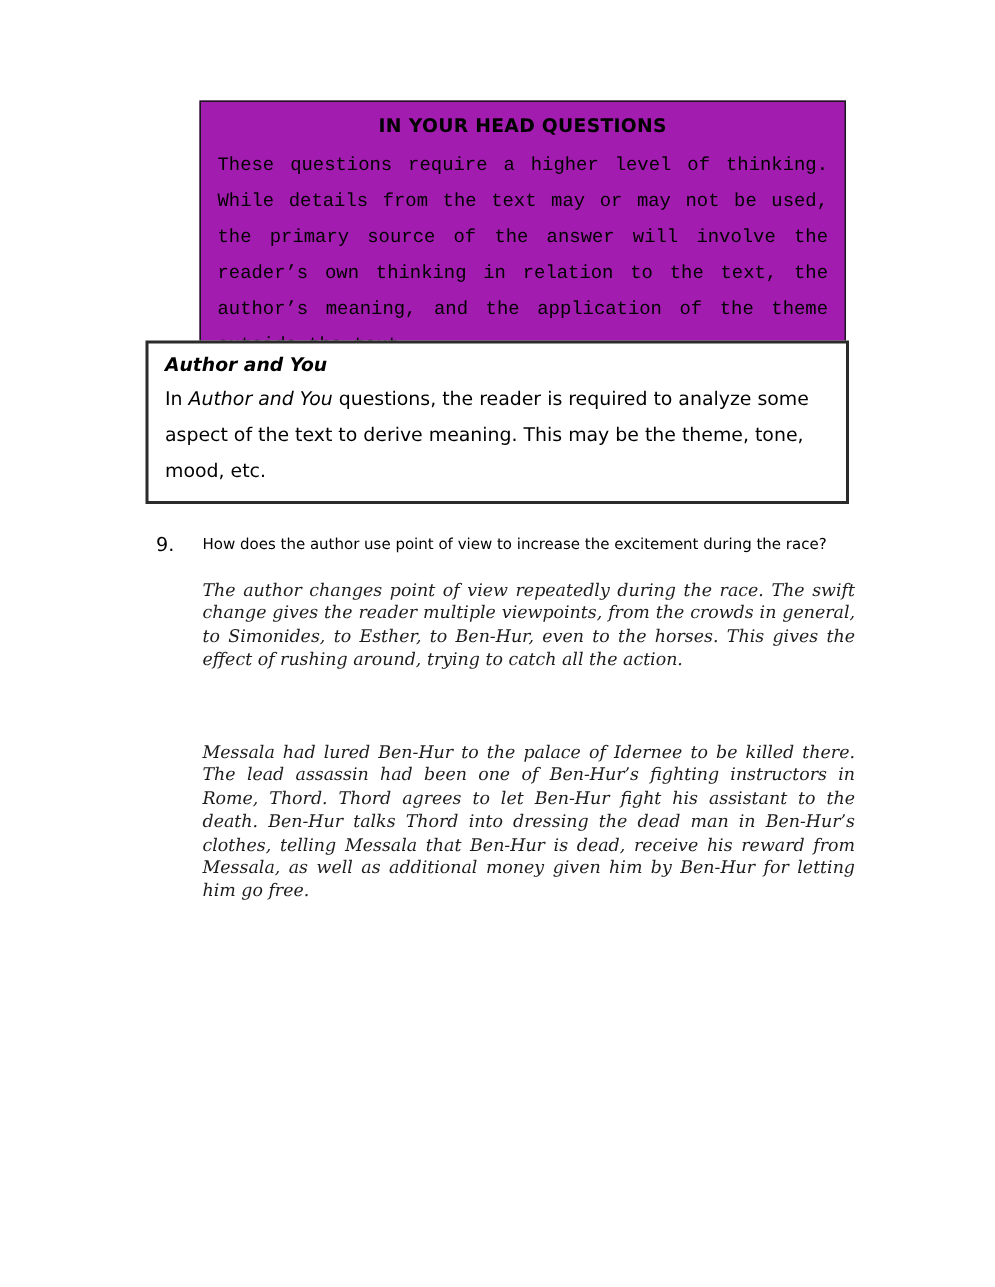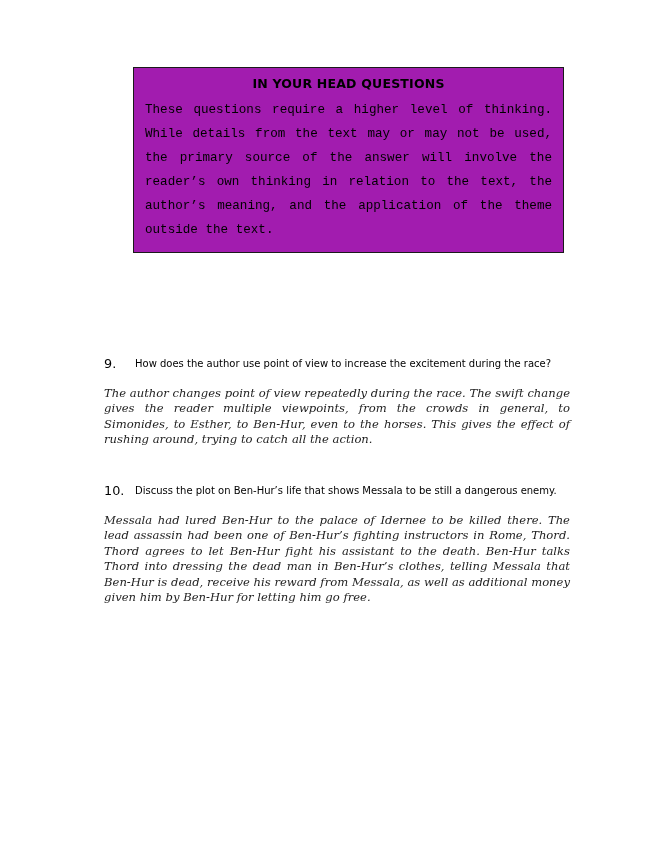--- a/index.html
+++ b/index.html
@@ -105,50 +105,53 @@
     font-size: 10px;
     line-height: 19px;
     text-align: justify;
     text-justify: inter-word;
   }
   .qtext.no-just {
     text-align: left;
   }
 
   .answer {
+    margin-left: 31px;
     margin-top: 13px;
     font-family: "DejaVu Serif", serif;
     font-style: italic;
     font-size: 11.6px;
     line-height: 15.4px;
     text-align: justify;
     text-justify: inter-word;
     color: #1c1c1c;
   }
 </style>
 </head>
 <body>
 
 <div class="page">
 
   <div class="box-head">
     <div class="box-head-title">IN YOUR HEAD QUESTIONS</div>
     <div class="box-head-body">These questions require a higher level of thinking.   While details from the text may or may not be used, the primary source of the answer will involve the reader’s own thinking in relation to the text, the author’s meaning, and the application of the theme outside the text.</div>
   </div>
 
+  <div class="box-sub">
+    <div class="box-sub-title">Author and You</div>
+    <div class="box-sub-body">
+      <span>In </span><span class="ital">Author and You</span><span> questions, the reader is required to analyze some aspect of the text to derive meaning.  This may be the theme, tone, mood, etc.</span>
+    </div>
+  </div>
 
   <div class="qblock" id="question-9-block">
     <div class="qrow">
       <div class="qnum">9.</div>
       <div class="qtext no-just">How does the author use point of view to increase the excitement during the race?</div>
     </div>
     <div class="answer">The author changes point of view repeatedly during the race.  The swift change gives the reader multiple viewpoints, from the crowds in general, to Simonides, to Esther, to Ben-Hur, even to the horses.  This gives the effect of rushing around, trying to catch all the action.</div>
   </div>
 
   <div class="qblock" id="question-10-block">
-    <div class="qrow">
-      <div class="qnum">10.</div>
-      <div class="qtext">Discuss the plot on Ben-Hur’s life that shows Messala to be still a dangerous enemy.</div>
-    </div>
     <div class="answer">Messala had lured Ben-Hur to the palace of Idernee to be killed there.  The lead assassin had been one of Ben-Hur’s fighting instructors in Rome, Thord.  Thord agrees to let Ben-Hur fight his assistant to the death.  Ben-Hur talks Thord into dressing the dead man in Ben-Hur’s clothes, telling Messala that Ben-Hur is dead, receive his reward from Messala, as well as additional money given him by Ben-Hur for letting him go free.</div>
   </div>
 
 </div>
 
 </body></html>

